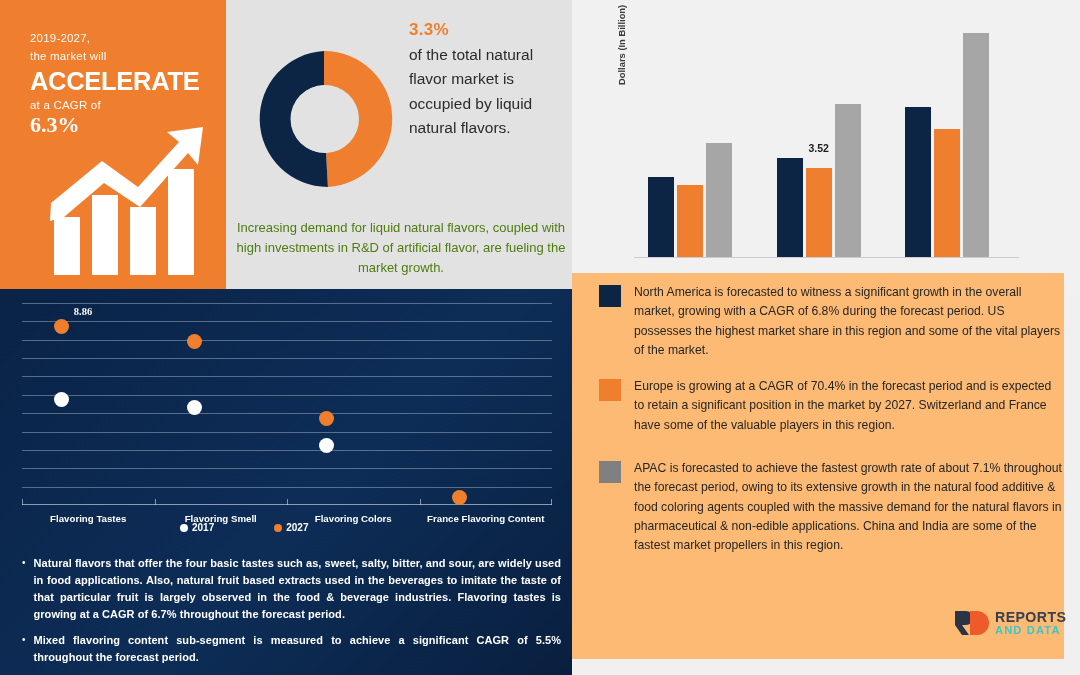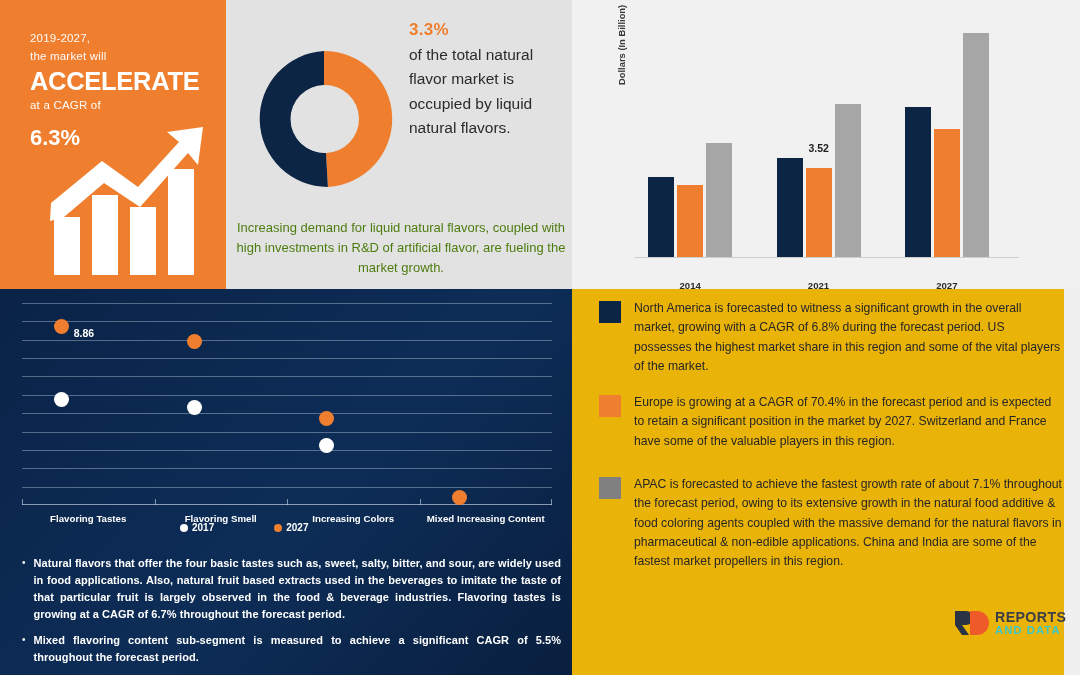--- a/index.html
+++ b/index.html
@@ -20,21 +20,21 @@
     position: absolute; left: 0; top: 0;
     width: 226px; height: 289px;
     background: #ef7f2e;
     overflow: hidden;
   }
   .acc-text { position: absolute; left: 30px; top: 30px; width: 185px; color: #ffffff; }
   .acc-years { font-size: 11.5px; letter-spacing: .2px; line-height: 1.45; opacity: .97; }
   .acc-market { font-size: 11.5px; letter-spacing: .2px; line-height: 1.45; margin-top: 1px; opacity: .97; }
   .acc-big { font-size: 25.5px; font-weight: 700; letter-spacing: -0.3px; line-height: 1.12; margin-top: 3px; }
   .acc-cagr { font-size: 11.5px; letter-spacing: .2px; margin-top: 3px; opacity: .97; }
-  .acc-rate { font-size: 22px; font-weight: 700; line-height: 1.15; margin-top: 14px; }
+  .acc-rate { font-size: 22px; font-weight: 700; line-height: 1.15; margin-top: 1px; font-family: Liberation Serif, serif; }
   #growth-arrow-icon { position: absolute; left: 48px; top: 125px; }
 
   
   #panel-donut {
     position: absolute; left: 226px; top: 0;
     width: 346px; height: 289px;
     background: #e2e2e2;
   }
   #donut-chart {
     position: absolute; left: 20px; top: 43px;
@@ -143,23 +143,23 @@
   }
   .dbullet { display: flex; gap: 8px; margin-bottom: 8px; }
   .dbullet-mark { font-size: 10px; line-height: 1.55; color: #ffffff; padding-left: 6px; }
   .dbullet-text {
     font-size: 11px; line-height: 1.56; color: #ffffff;
     text-align: justify; font-weight: 600; letter-spacing: .05px;
   }
 
   
   #panel-notes {
-    position: absolute; left: 572px; top: 289px;
+    position: absolute; left: 572px; top: 273px;
     width: 492px; height: 386px;
-    background: #eab308;
+    background: #fdba74;
   }
   .note { position: absolute; display: flex; gap: 13px; }
   .note-swatch { width: 22px; height: 22px; flex: 0 0 22px; margin-top: 2px; }
   .note-text { font-size: 12.2px; line-height: 1.58; color: #262626; width: 430px; }
   #note-0 { left: 27px; top: 10px; }
   #note-1 { left: 27px; top: 104px; }
   #note-2 { left: 27px; top: 186px; }
 
   
   #logo {
@@ -270,30 +270,30 @@
           <div class="dot-tick" style="left: 132.5px;"></div>
           <div class="dot-tick" style="left: 265px;"></div>
           <div class="dot-tick" style="left: 397.5px;"></div>
           <div class="dot-tick" style="left: 529px;"></div>
         </div>
       <div id="dot-points">
           <div class="dot y2017" style="background: rgb(255, 255, 255); left: 39.75px; bottom: 105.04px;"></div>
           <div class="dot y2017" style="background: rgb(255, 255, 255); left: 172.25px; bottom: 97.97px;"></div>
           <div class="dot y2017" style="background: rgb(255, 255, 255); left: 304.75px; bottom: 59.59px;"></div>
           <div class="dot y2027" style="background: rgb(239, 127, 46); left: 39.75px; bottom: 178.972px;"></div>
-          <div class="dot-label" style="left: 51.75px; bottom: 166px;">8.86</div>
+          <div class="dot-label" style="left: 51.75px; bottom: 188px; font-family: Liberation Serif, serif;">8.86</div>
           <div class="dot y2027" style="background: rgb(239, 127, 46); left: 172.25px; bottom: 163.62px;"></div>
           <div class="dot y2027" style="background: rgb(239, 127, 46); left: 304.75px; bottom: 86.86px;"></div>
           <div class="dot y2027" style="background: rgb(239, 127, 46); left: 437.25px; bottom: 7.07px;"></div>
         </div>
       <div id="dot-cats">
           <div class="dot-cat" style="left: -3.75px;">Flavoring Tastes</div>
           <div class="dot-cat" style="left: 128.75px;">Flavoring Smell</div>
-          <div class="dot-cat" style="left: 261.25px;">Increasing Colors</div>
-          <div class="dot-cat" style="left: 393.75px;">Mixed Increasing Content</div>
+          <div class="dot-cat" style="left: 261.25px;">Flavoring Colors</div>
+          <div class="dot-cat" style="left: 393.75px;">France Flavoring Content</div>
         </div>
     </div>
     <div id="dot-legend">
         <div class="dleg">
           <span class="dleg-dot" style="background: rgb(255, 255, 255);"></span>
           <span class="dleg-label">2017</span>
         </div>
         <div class="dleg">
           <span class="dleg-dot" style="background: rgb(239, 127, 46);"></span>
           <span class="dleg-label">2027</span>

